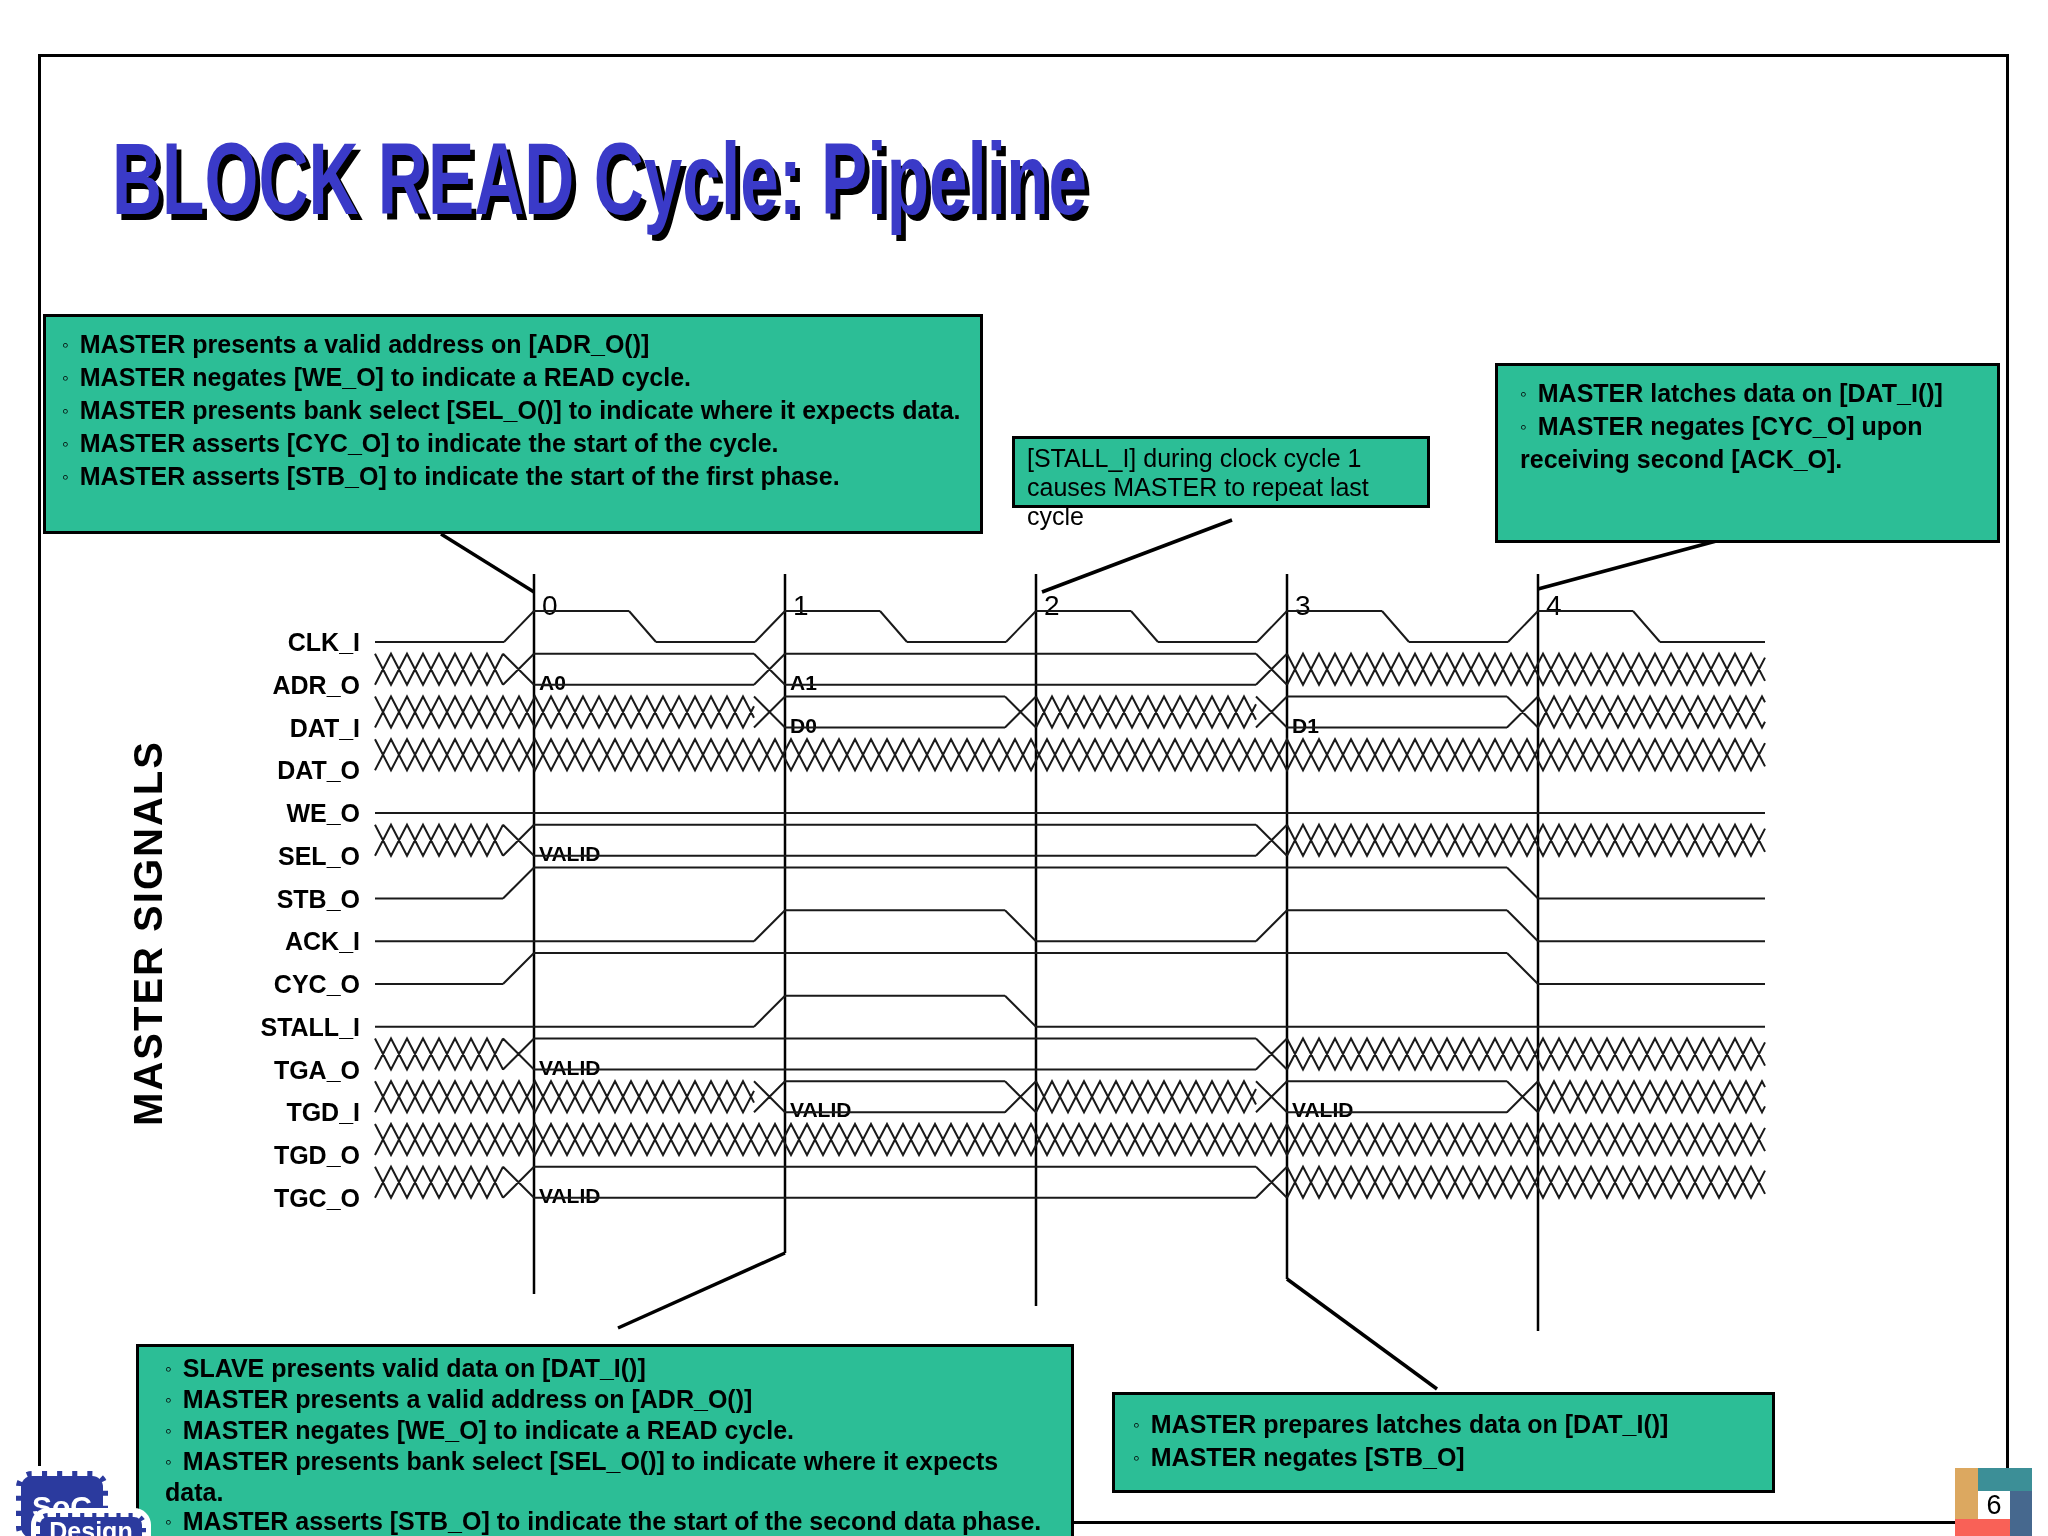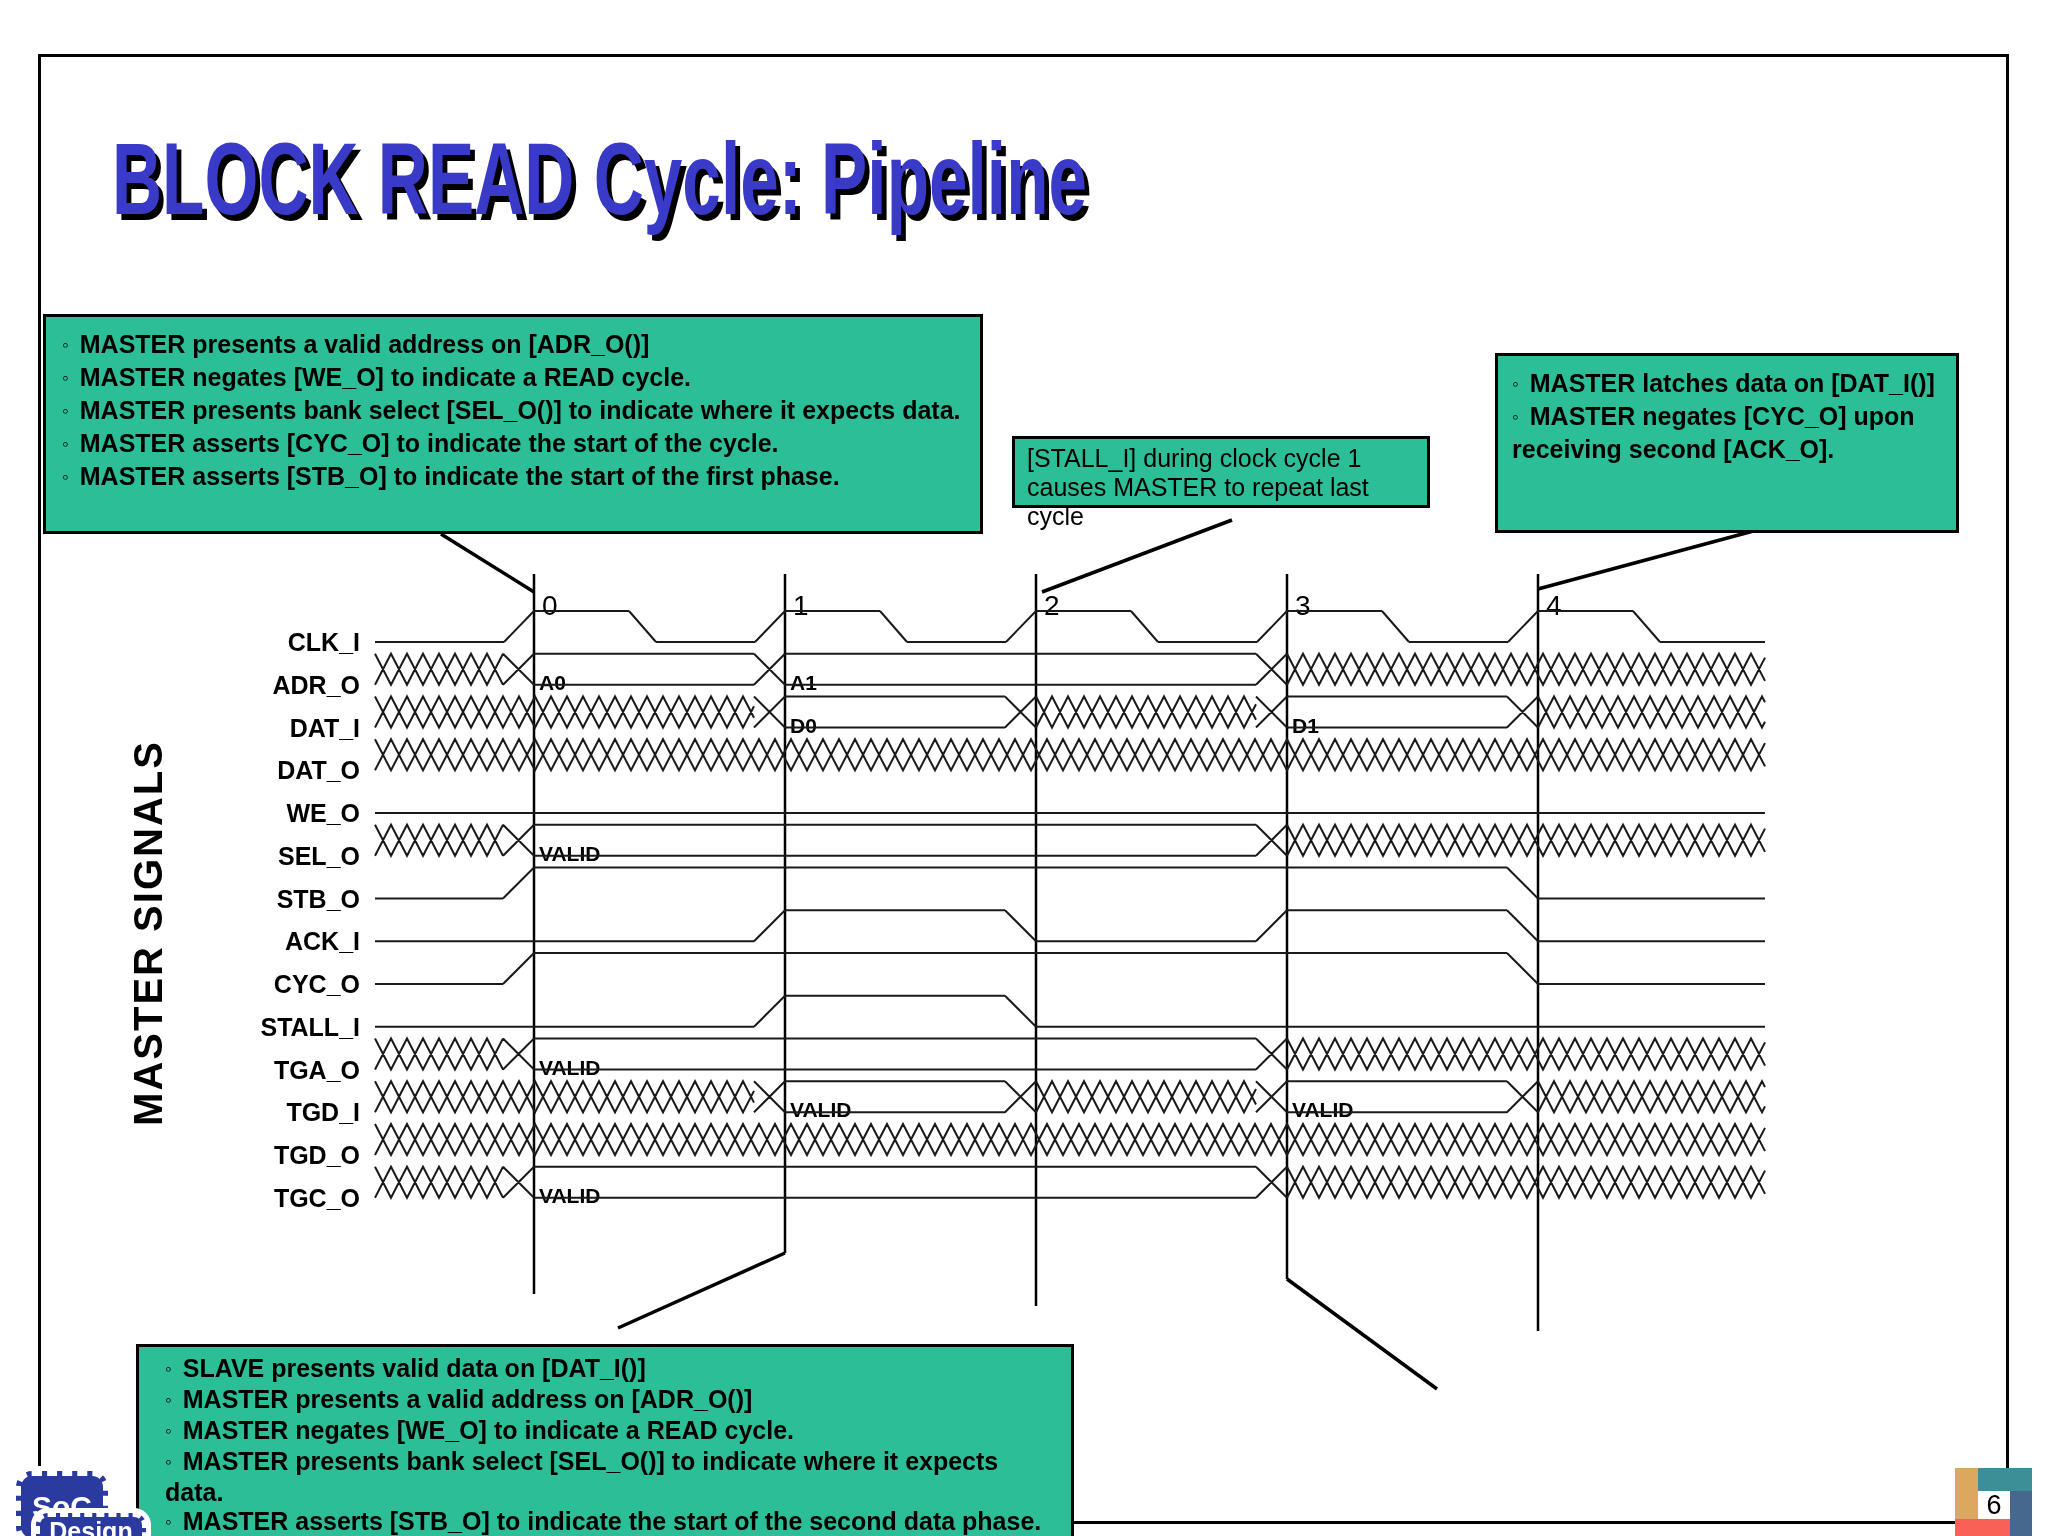--- a/index.html
+++ b/index.html
@@ -8,21 +8,21 @@
   .slide-border{position:absolute;left:38px;top:33px;width:1965px;height:1464px;
                 border:3px solid #000;}
   .title{position:absolute;left:112px;top:100px;font-size:102px;font-weight:bold;
          color:var(--title-blue,#3a3ac8);text-shadow:7px 6px 0 #000;white-space:nowrap;
          transform:scaleX(0.68);transform-origin:left top;letter-spacing:0px;}
   .callout{position:absolute;background:var(--green,#2cbe96);border:3px solid #000;
            font-size:25px;box-sizing:border-box;}
   .co-topleft{left:43px;top:293px;width:940px;height:220px;padding:12px 16px;line-height:31px;}
   .co-middle{left:1012px;top:415px;width:418px;height:72px;padding:5px 12px;line-height:29px;
              overflow:visible;white-space:pre-line;}
-  .co-topright{left:1495px;top:332px;width:464px;height:180px;padding:12px 14px;line-height:30px;}
+  .co-topright{left:1495px;top:342px;width:505px;height:180px;padding:12px 22px;line-height:30px;}
   .co-bottomleft{left:136px;top:1323px;width:938px;height:204px;padding:7px 26px;line-height:29px;}
   .co-bottomright{left:1112px;top:1371px;width:663px;height:101px;padding:14px 18px;line-height:31px;}
   .bl{white-space:pre-line;font-weight:bold;}
   .blt{display:inline-block;font-size:19px;margin-right:11px;transform:translateY(-2px);}
   svg.diagram{position:absolute;left:0;top:0;width:2048px;height:1536px;}
   .wave{stroke:#1a1a1a;stroke-width:2;fill:none;}
   .grid{stroke:#000;stroke-width:2.5;fill:none;}
   .leader{stroke:#000;stroke-width:3.5;fill:none;}
   .siglab{font-family:"Liberation Sans",sans-serif;font-size:25px;font-weight:bold;}
   .buslab{font-family:"Liberation Sans",sans-serif;font-size:21px;font-weight:bold;}
@@ -131,20 +131,24 @@
     </div>
 
   <div class="callout co-bottomleft">
       <div class="bl"><span class="blt">◦</span>SLAVE presents valid data on [DAT_I()]</div>
       <div class="bl"><span class="blt">◦</span>MASTER presents a valid address on [ADR_O()]</div>
       <div class="bl"><span class="blt">◦</span>MASTER negates [WE_O] to indicate a READ cycle.</div>
       <div class="bl"><span class="blt">◦</span>MASTER presents bank select [SEL_O()] to indicate where it expects data.</div>
       <div class="bl"><span class="blt">◦</span>MASTER asserts [STB_O] to indicate the start of the second data phase.</div>
     </div>
 
+  <div class="callout co-bottomright">
+      <div class="bl"><span class="blt">◦</span>MASTER prepares latches data on [DAT_I()]</div>
+      <div class="bl"><span class="blt">◦</span>MASTER negates [STB_O]</div>
+    </div>
 
   <div class="logo-main">
     <span>SoC</span>
   </div>
   <div class="logo-tab">
     <span>Design</span>
   </div>
 
   <div class="pagewidget">
     <div class="pw pw-tan"></div>

